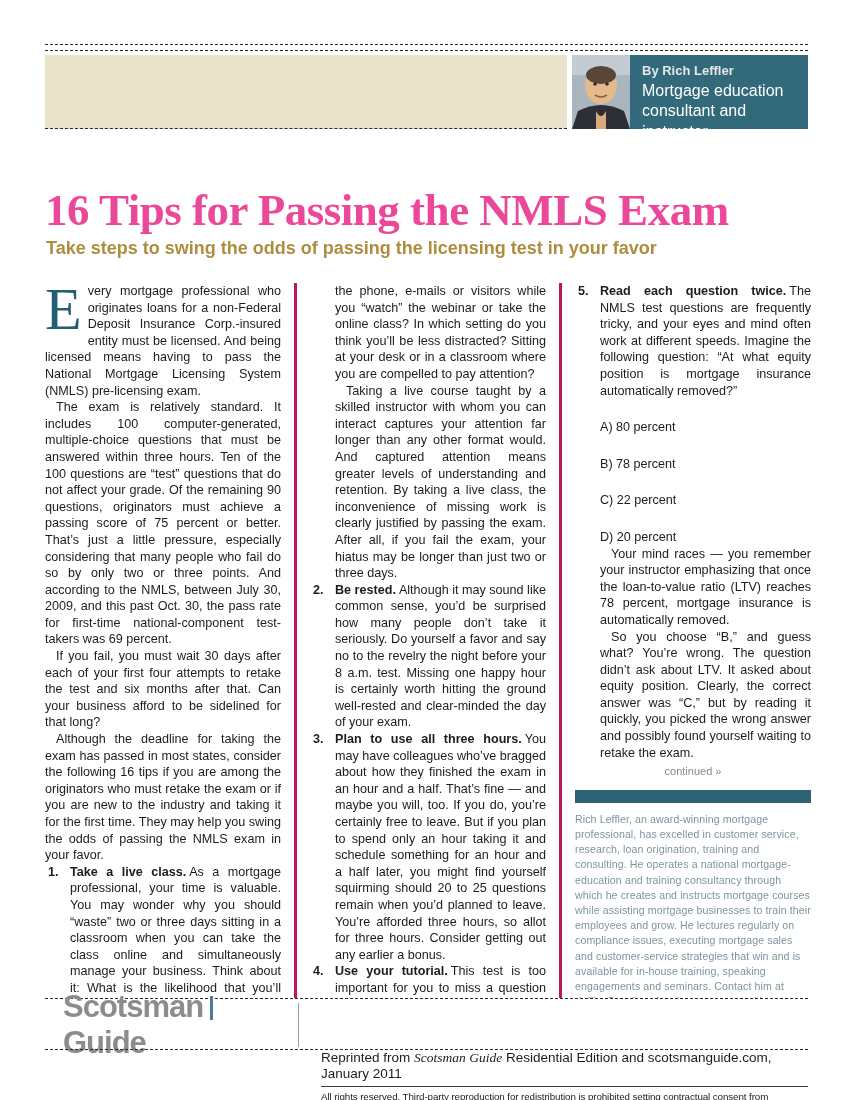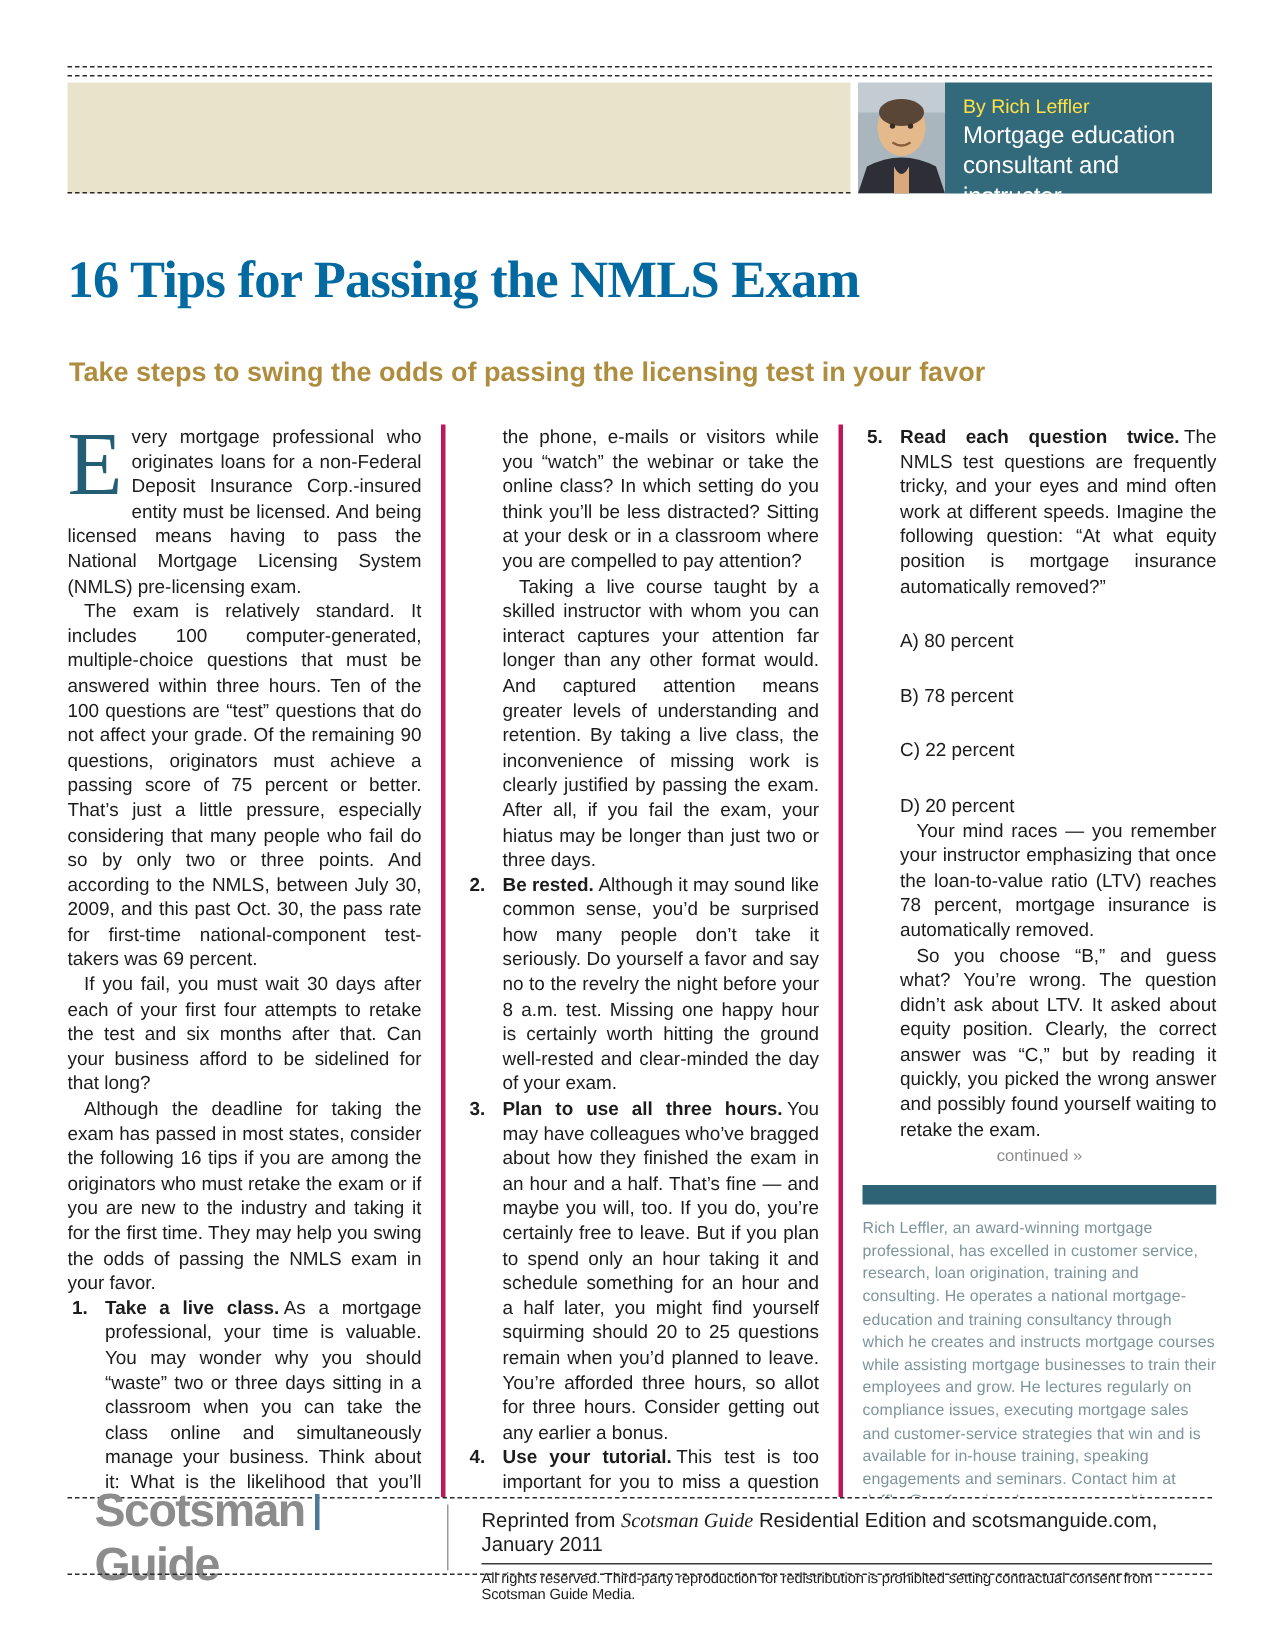--- a/index.html
+++ b/index.html
@@ -18,28 +18,28 @@
     display:flex; align-items:stretch;
   }
   .banner {
     flex:1; background:#eae3cb; border-bottom:1px dashed #2a2a2a; margin-right:5px;
   }
   .photo { width:58px; height:74px; flex:none; }
   .byline-box {
     width:156px; flex:none; background:#336a7b; color:#ffffff;
     padding:8px 10px 6px 12px;
   }
-  .byline { color:#fde047; font-weight:normal; font-size:13px; margin-bottom:3px; }
+  .byline { color:#e5e5e5; font-weight:bold; font-size:13px; margin-bottom:3px; }
   .byline-sub { font-size:16px; line-height:1.28; }
 
   
   .title {
-    position:absolute; left:45px; top:167px;
+    position:absolute; left:45px; top:184px;
     font-family:"Liberation Serif", serif; font-weight:bold;
-    font-size:35px; color:#0369a1; letter-spacing:-0.5px; white-space:nowrap;
+    font-size:45px; color:#ec4899; letter-spacing:-0.5px; white-space:nowrap;
   }
   .subtitle {
     position:absolute; left:46px; top:238px;
     font-size:18px; font-weight:bold; color:#ae8d3f;
   }
 
   
   .columns {
     position:absolute; left:45px; right:42px; top:283px; height:715px;
     display:flex;
@@ -70,21 +70,21 @@
     letter-spacing:0.1px;
   }
 
   
   .footer-rule-top { position:absolute; left:45px; right:42px; top:998px; border-top:1px dashed #2a2a2a; }
   .footer-row { position:absolute; left:45px; right:42px; top:1003px; height:44px; display:flex; }
   .logo-cell { width:253px; flex:none; display:flex; align-items:center; border-right:1px solid #9a9a9a; }
   .logo-text { font-size:31px; font-weight:bold; color:#8c8c8c; letter-spacing:-1px; padding-left:18px; }
   .logo-sep { display:inline-block; width:3px; height:24px; background:#4a7b96; margin:0 7px; vertical-align:-3px; }
   .footer-right { flex:1; padding-left:22px; padding-top:3px; }
-  .reprint { font-size:13.5px; color:#1c1c1c; border-bottom:1px solid #3a3a3a; padding-bottom:5px; margin-bottom:4px; }
+  .reprint { font-size:13.5px; color:#1c1c1c; border-bottom:1px solid #3a3a3a; padding-bottom:5px; margin-bottom:4px;margin-top:44px; }
   .reprint .it { font-family:"Liberation Serif", serif; font-style:italic; }
   .rights { font-size:9.8px; color:#1c1c1c; letter-spacing:-0.1px; }
   .footer-rule-bottom { position:absolute; left:45px; right:42px; top:1049px; border-top:1px dashed #2a2a2a; }
 </style>
 </head>
 <body>
 
 <div class="page">
 
   <div class="top-rules"></div>

